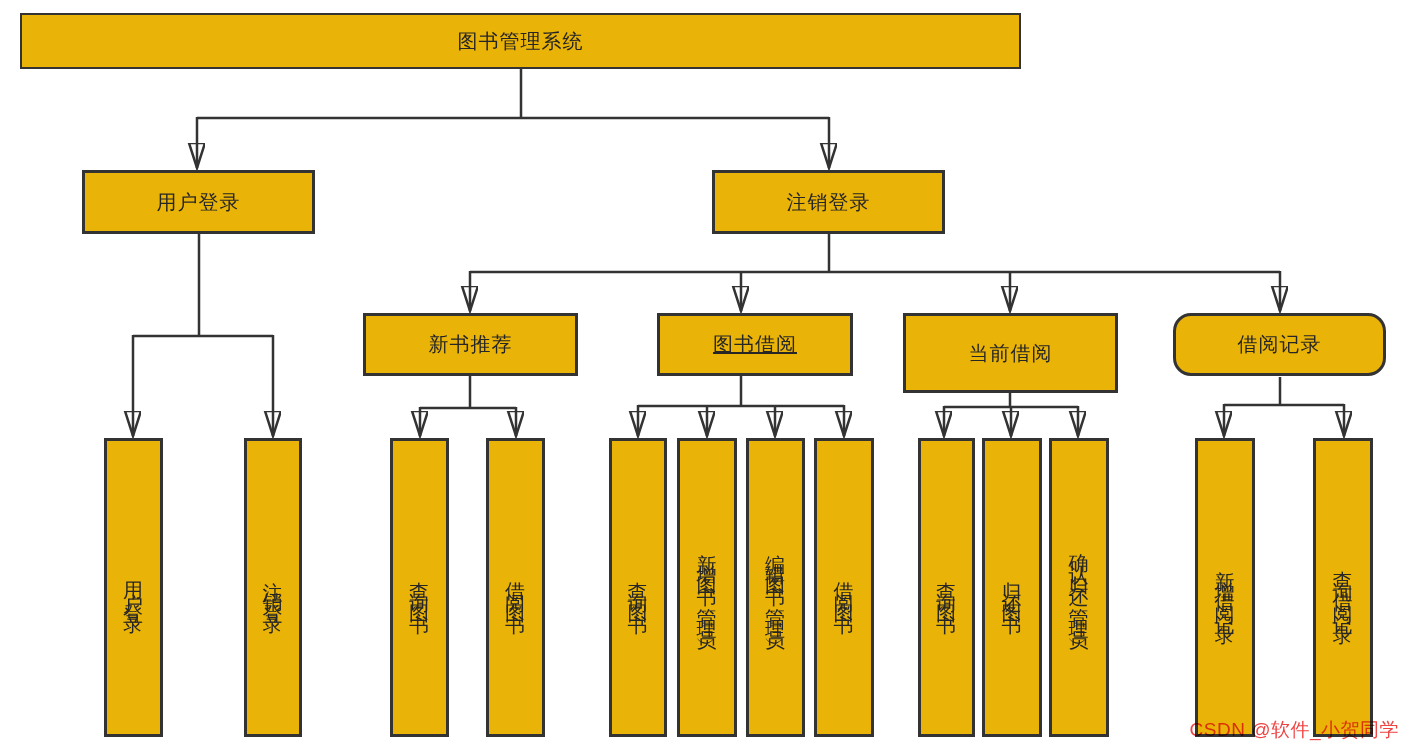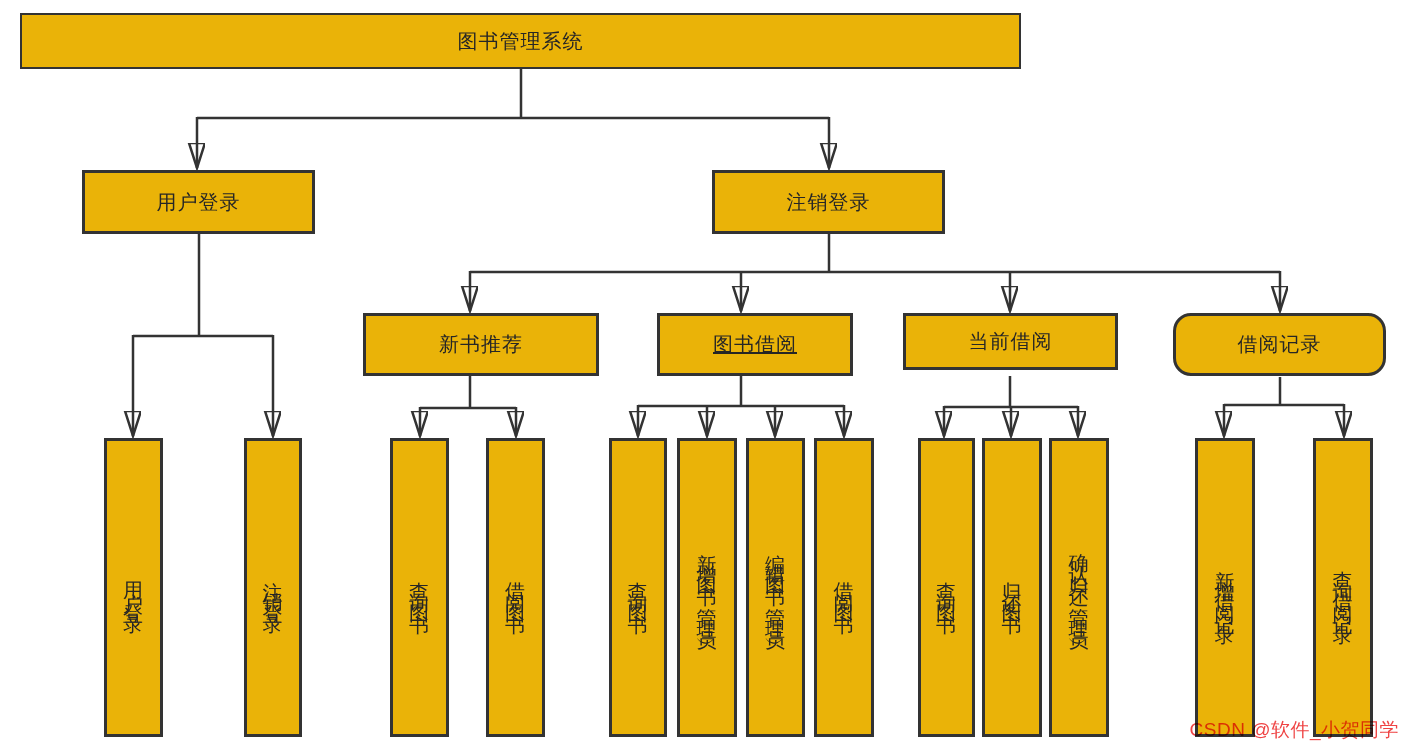--- a/index.html
+++ b/index.html
@@ -43,23 +43,23 @@
     text-orientation: mixed;
     letter-spacing: 11px;
     line-height: 1;
   }
   
   #n-root    { left: 20px;  top: 13px;  width: 1001px; height: 56px; border-width: 2.5px; }
   
   #n-login   { left: 82px;  top: 170px; width: 233px; height: 64px; }
   #n-mgmt    { left: 712px; top: 170px; width: 233px; height: 64px; }
   
-  #n-newrec  { left: 363px; top: 313px; width: 236px; height: 63px; }
+  #n-newrec  { left: 363px; top: 313px; width: 215px; height: 63px; }
   #n-borrow  { left: 657px; top: 313px; width: 196px; height: 63px; text-decoration: underline; }
-  #n-current { left: 903px; top: 313px; width: 215px; height: 57px; }
+  #n-current { left: 903px; top: 313px; width: 215px; height: 80px; }
   #n-record  { left: 1173px;top: 313px; width: 213px; height: 63px; border-radius: 18px; }
   
   #v-login      { left: 104px;  width: 59px; }
   #v-logout     { left: 244px;  width: 58px; }
   #v-nb-query   { left: 390px;  width: 59px; }
   #v-nb-borrow  { left: 486px;  width: 59px; }
   #v-bb-query   { left: 609px;  width: 58px; }
   #v-bb-add     { left: 677px;  width: 60px; }
   #v-bb-edit    { left: 746px;  width: 59px; }
   #v-bb-borrow  { left: 814px;  width: 60px; }

